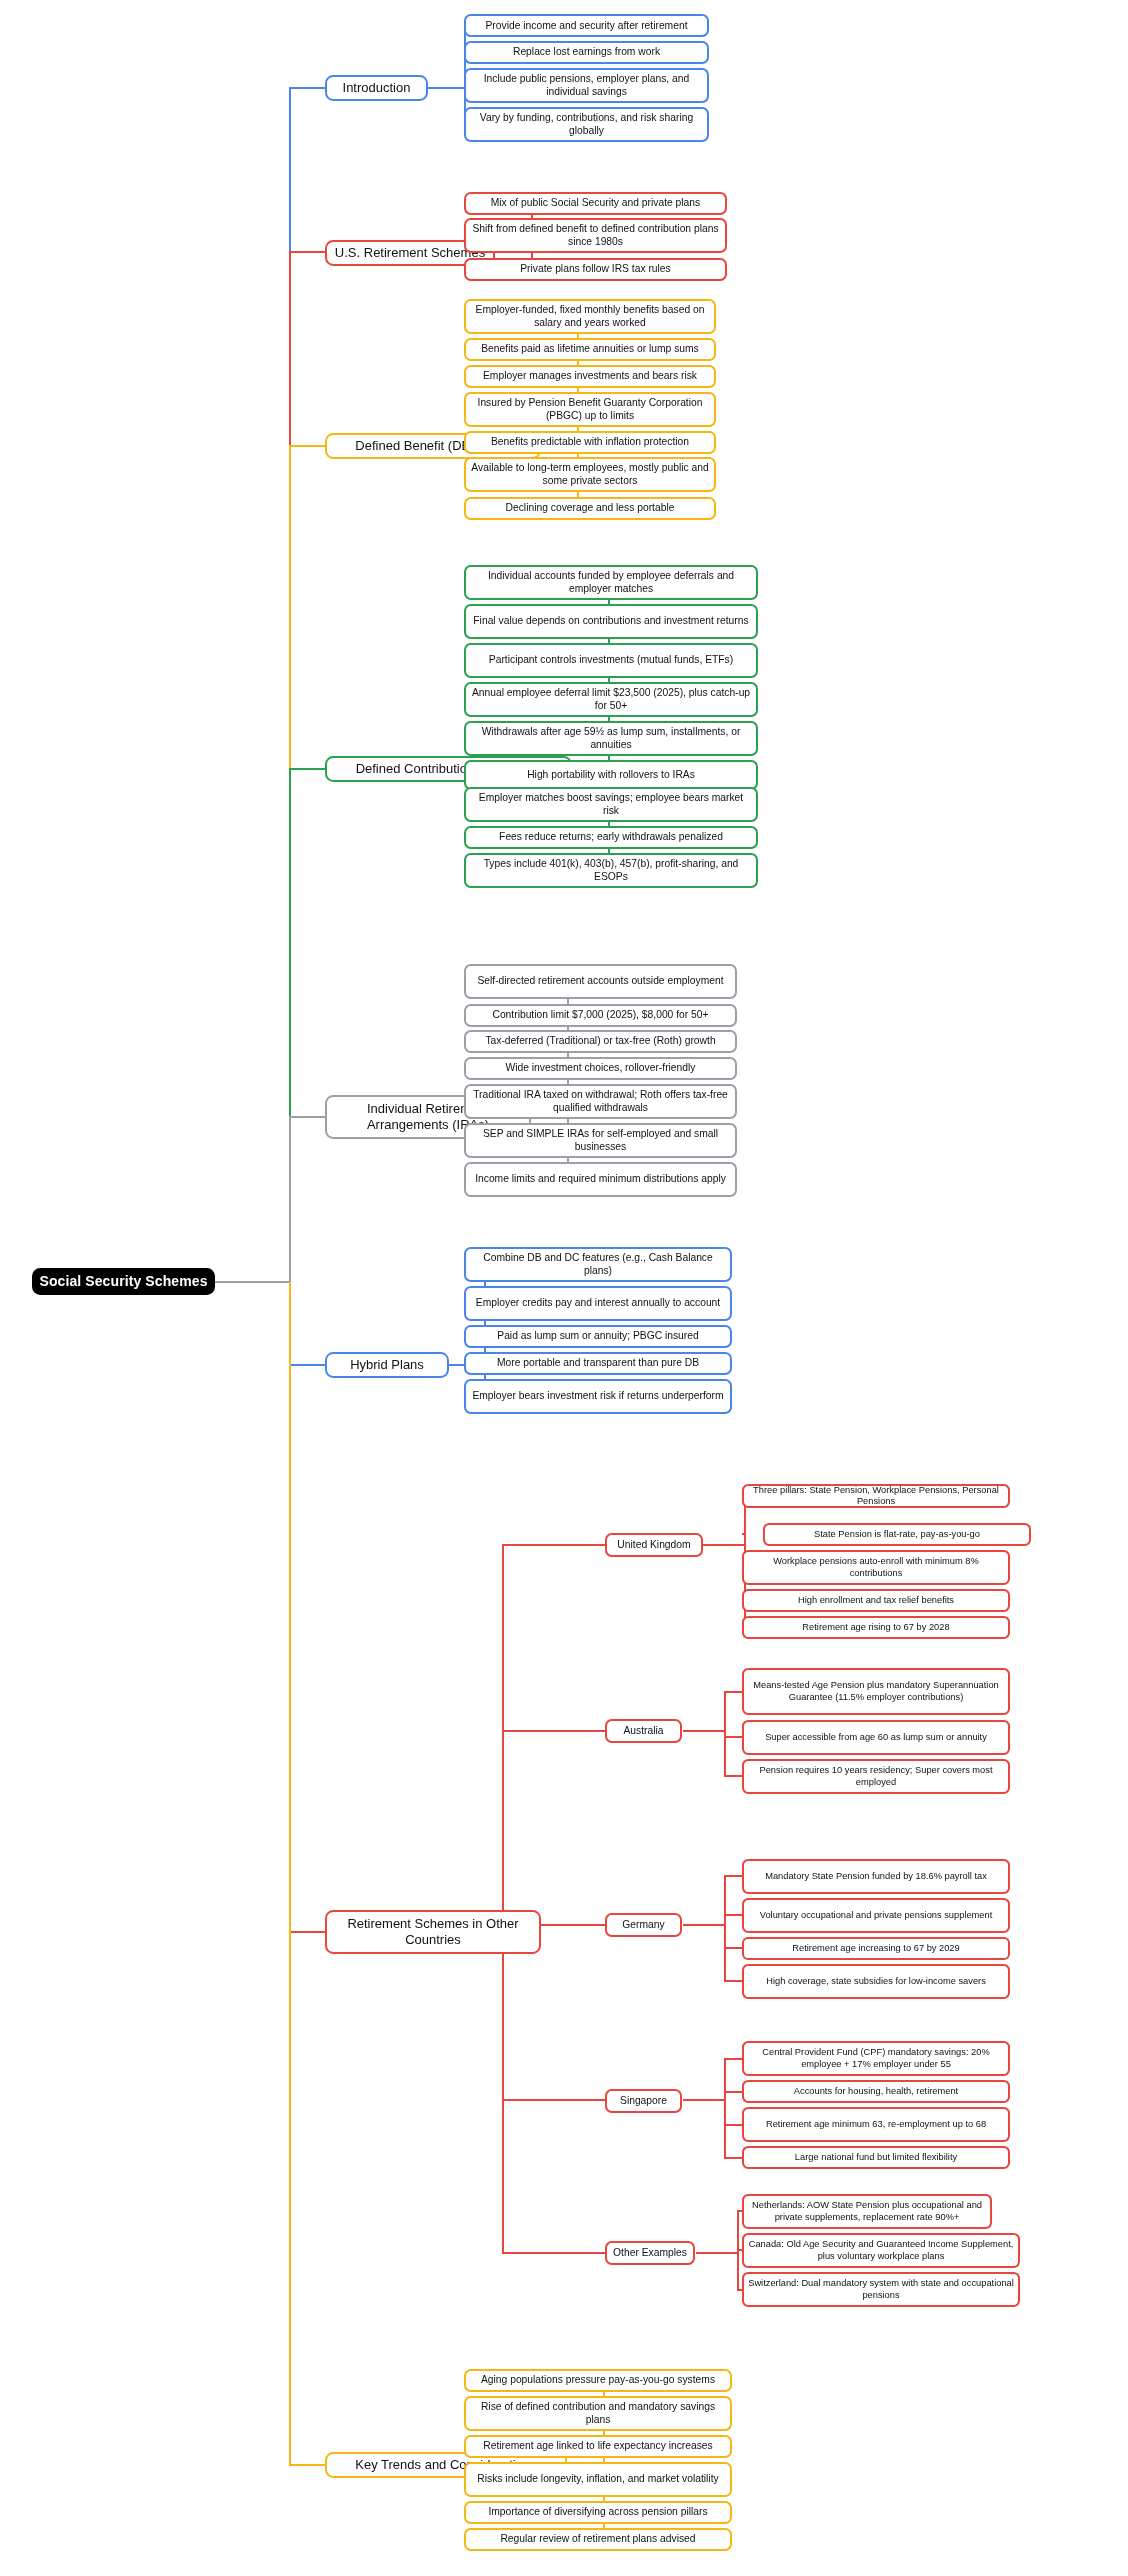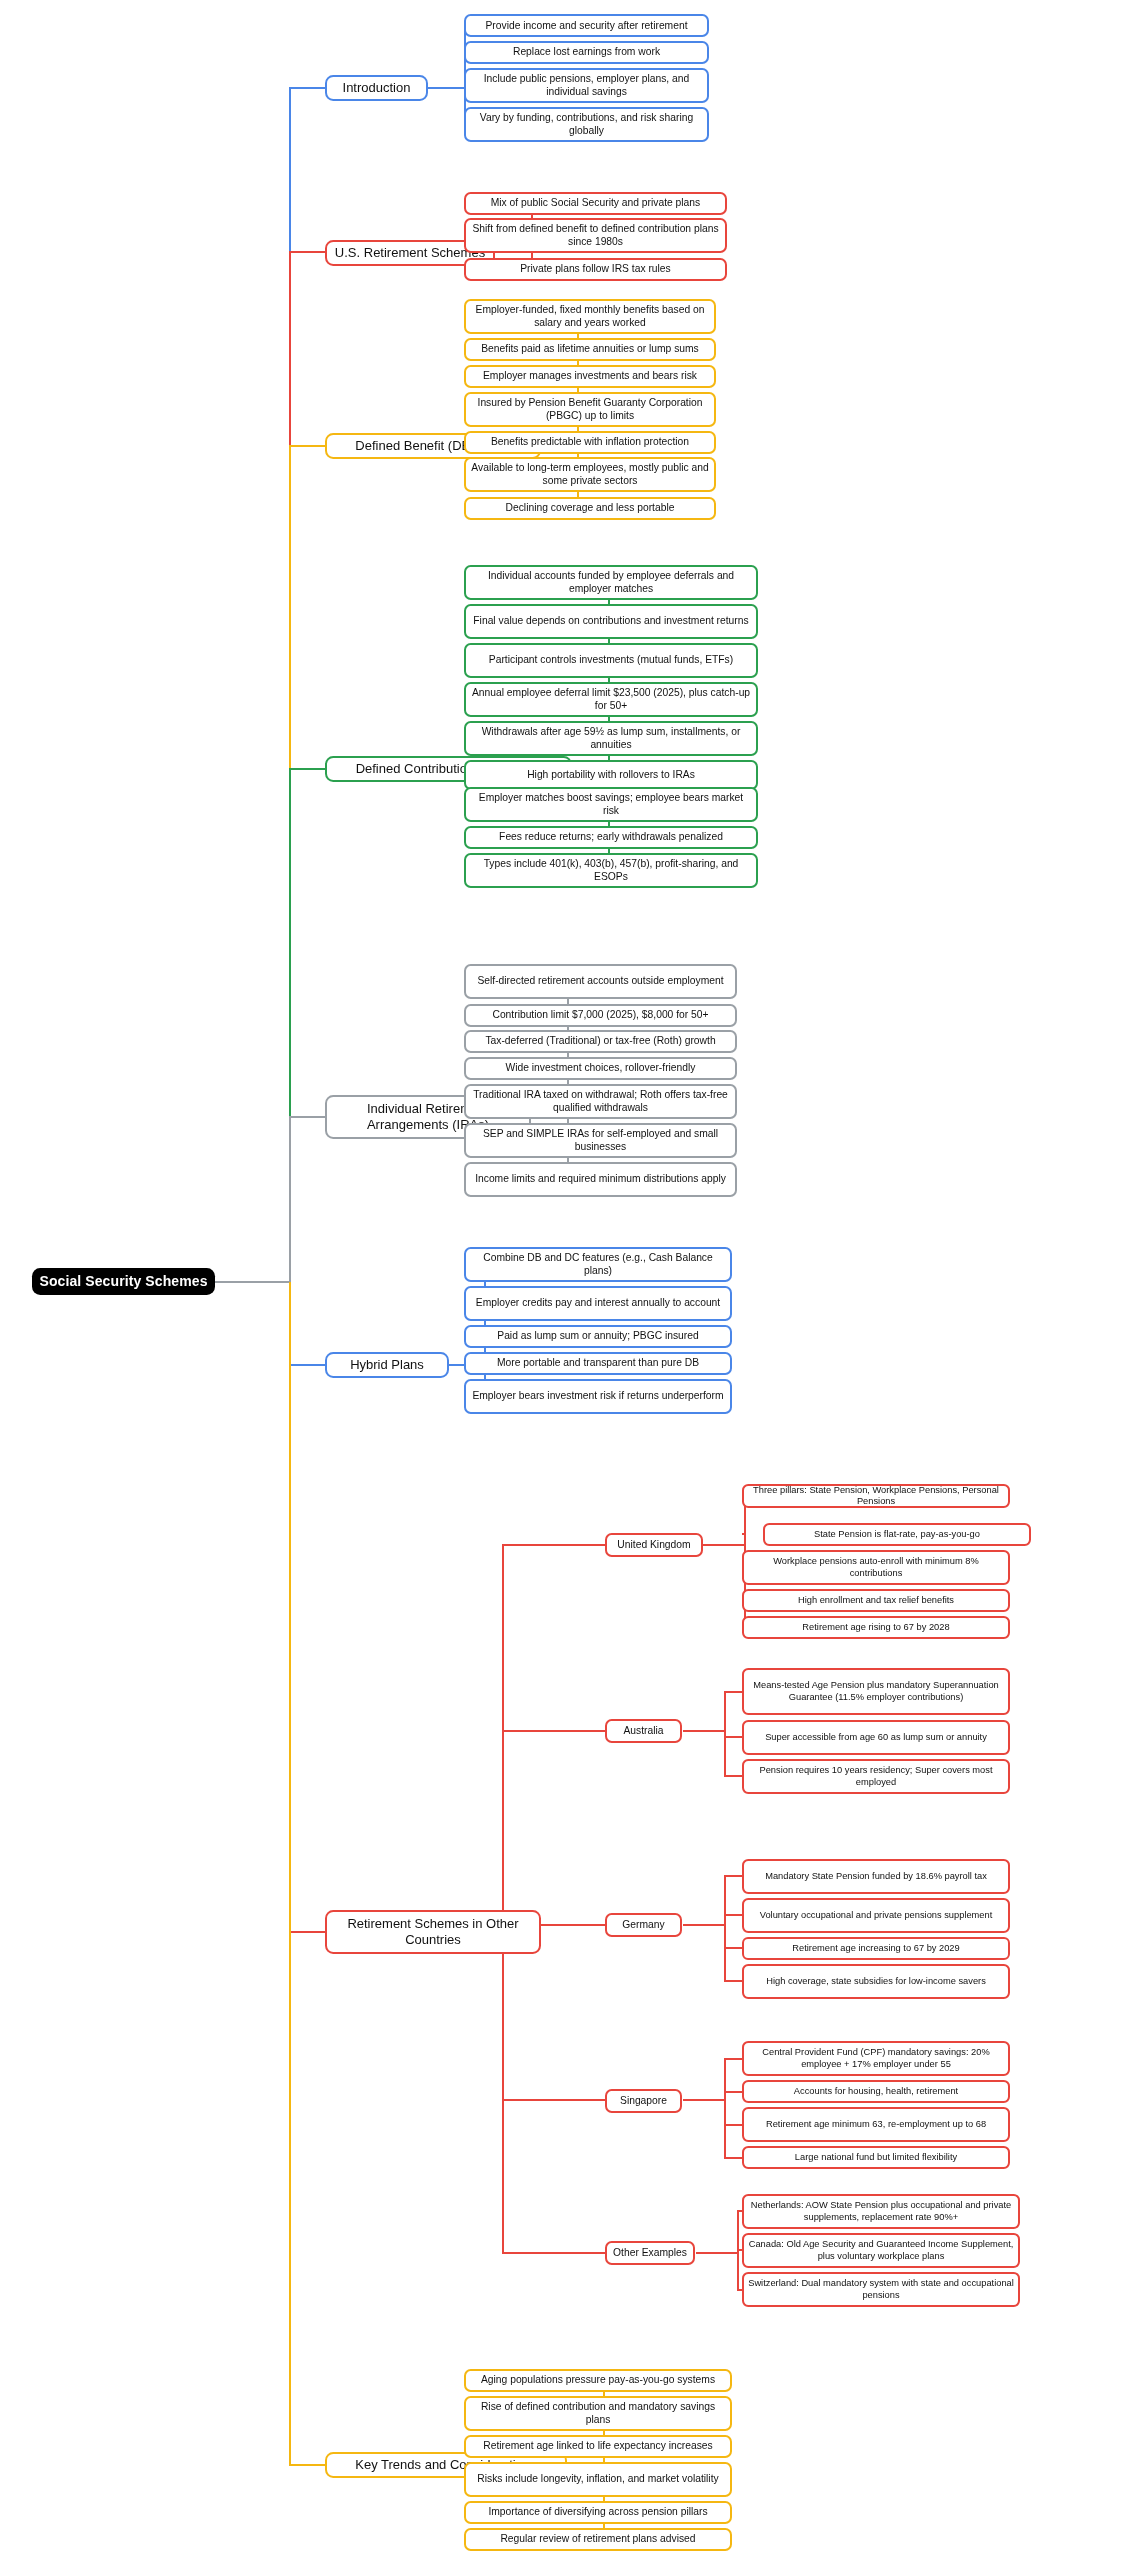--- a/index.html
+++ b/index.html
@@ -260,21 +260,21 @@
     <div class="node lvl3" style="left: 742px; top: 2080px; width: 268px; height: 23px; border-color: rgb(232, 69, 60);">Accounts for housing, health, retirement</div>
     <div class="lnk h" style="left: 724px; top: 2091px; width: 18px; border-top-width: 2.1px; border-top-color: rgb(232, 69, 60);"></div>
     <div class="node lvl3" style="left: 742px; top: 2107px; width: 268px; height: 35px; border-color: rgb(232, 69, 60);">Retirement age minimum 63, re-employment up to 68</div>
     <div class="lnk h" style="left: 724px; top: 2124px; width: 18px; border-top-width: 2.1px; border-top-color: rgb(232, 69, 60);"></div>
     <div class="node lvl3" style="left: 742px; top: 2146px; width: 268px; height: 23px; border-color: rgb(232, 69, 60);">Large national fund but limited flexibility</div>
     <div class="lnk h" style="left: 724px; top: 2157px; width: 18px; border-top-width: 2.1px; border-top-color: rgb(232, 69, 60);"></div>
     <div class="lnk v" style="left: 724px; top: 2059px; height: 99px; border-left-width: 2.6px; border-left-color: rgb(232, 69, 60);"></div>
     <div class="node lvl2" style="left: 605px; top: 2241px; width: 90px; height: 24px; border-color: rgb(232, 69, 60);">Other Examples</div>
     <div class="lnk h" style="left: 502px; top: 2252px; width: 103px; border-top-width: 2.6px; border-top-color: rgb(232, 69, 60);"></div>
     <div class="lnk h" style="left: 696px; top: 2252px; width: 41px; border-top-width: 2.6px; border-top-color: rgb(232, 69, 60);"></div>
-    <div class="node lvl3" style="left: 742px; top: 2194px; width: 278px; height: 35px; border-color: rgb(232, 69, 60);">Netherlands: AOW State Pension plus occupational and private supplements, replacement rate 90%+</div>
+    <div class="node lvl3" style="left: 742px; top: 2194px; width: 250px; height: 35px; border-color: rgb(232, 69, 60);">Netherlands: AOW State Pension plus occupational and private supplements, replacement rate 90%+</div>
     <div class="lnk h" style="left: 737px; top: 2210px; width: 5.2px; border-top-width: 2.1px; border-top-color: rgb(232, 69, 60);"></div>
     <div class="node lvl3" style="left: 742px; top: 2233px; width: 278px; height: 35px; border-color: rgb(232, 69, 60);">Canada: Old Age Security and Guaranteed Income Supplement, plus voluntary workplace plans</div>
     <div class="lnk h" style="left: 737px; top: 2249px; width: 5.2px; border-top-width: 2.1px; border-top-color: rgb(232, 69, 60);"></div>
     <div class="node lvl3" style="left: 742px; top: 2272px; width: 278px; height: 35px; border-color: rgb(232, 69, 60);">Switzerland: Dual mandatory system with state and occupational pensions</div>
     <div class="lnk h" style="left: 737px; top: 2289px; width: 5.2px; border-top-width: 2.1px; border-top-color: rgb(232, 69, 60);"></div>
     <div class="lnk v" style="left: 737px; top: 2211px; height: 78px; border-left-width: 2.6px; border-left-color: rgb(232, 69, 60);"></div>
     <div class="lnk v" style="left: 502px; top: 1545px; height: 708px; border-left-width: 2.6px; border-left-color: rgb(232, 69, 60);"></div>
     <div class="node lvl1" style="left: 325px; top: 2452px; width: 242px; height: 26px; border-color: rgb(245, 183, 17);">Key Trends and Considerations</div>
     <div class="lnk v" style="left: 289px; top: 1282px; height: 1183px; border-left-width: 2.6px; border-left-color: rgb(245, 183, 17);"></div>
     <div class="lnk h" style="left: 289px; top: 2464px; width: 36px; border-top-width: 2.6px; border-top-color: rgb(245, 183, 17);"></div>

